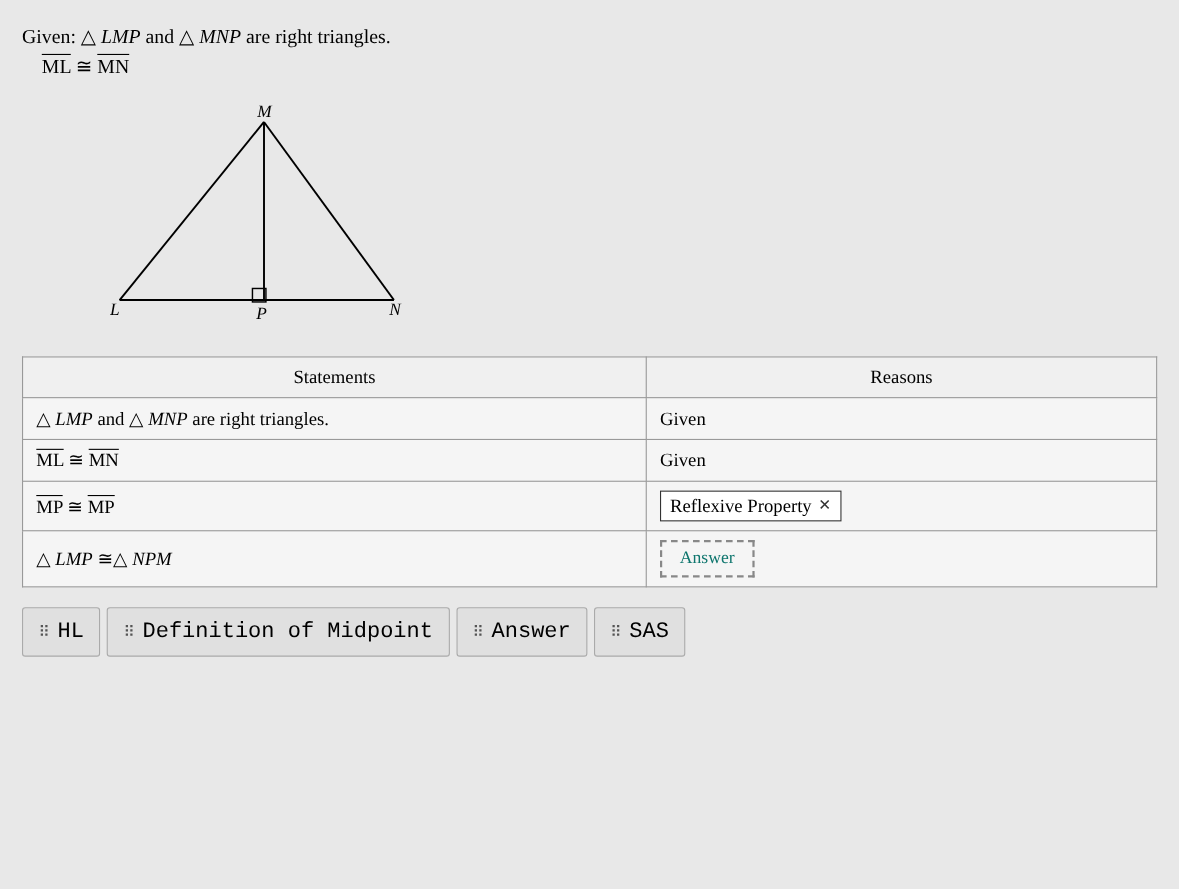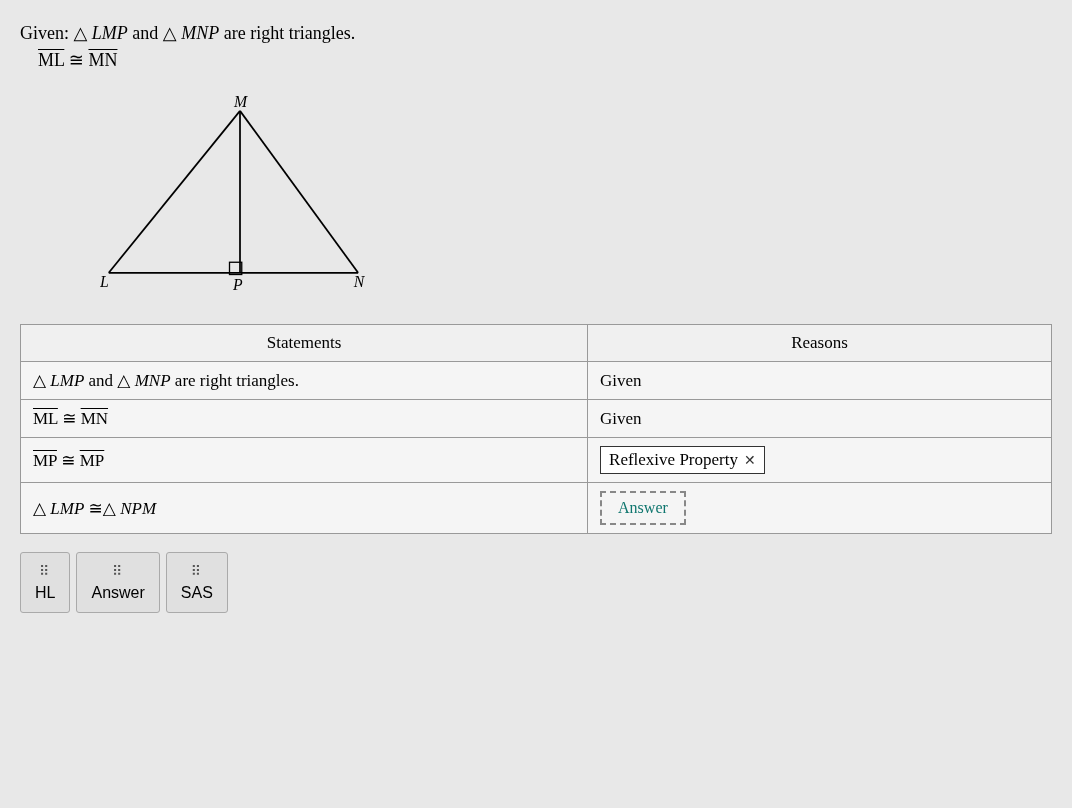--- a/index.html
+++ b/index.html
@@ -115,24 +115,23 @@
     }
 
     .toolbar-btn {
       display: flex;
       align-items: center;
       gap: 5px;
       padding: 10px 14px;
       background: #e0e0e0;
       border: 1px solid #aaa;
       border-radius: 3px;
-      font-family: Liberation Sans, sans-serif;
-      font-size: 16px;
+      font-family: Liberation Mono, monospace;
+      font-size: 20px;
       cursor: pointer;
-      flex-direction: column;
     }
 
     .drag-dots {
       display: inline-flex;
       flex-direction: column;
       gap: 2px;
       margin-right: 2px;
     }
 
     .drag-dots::before {
@@ -228,20 +227,24 @@
     </tbody>
   </table>
 
   <div class="bottom-toolbar">
     <button class="toolbar-btn">
       <span class="drag-dots"></span>
       <span>HL</span>
     </button>
     <button class="toolbar-btn">
       <span class="drag-dots"></span>
+      <span>Definition of Midpoint</span>
+    </button>
+    <button class="toolbar-btn">
+      <span class="drag-dots"></span>
       <span>Answer</span>
     </button>
     <button class="toolbar-btn">
       <span class="drag-dots"></span>
       <span>SAS</span>
     </button>
   </div>
 
 </div>
 

